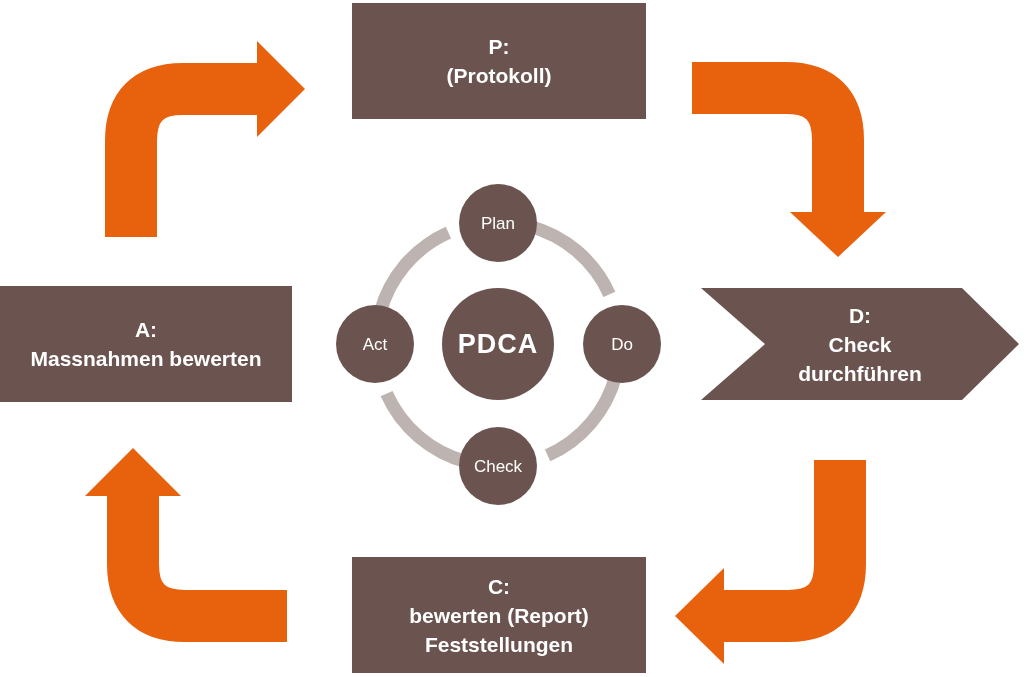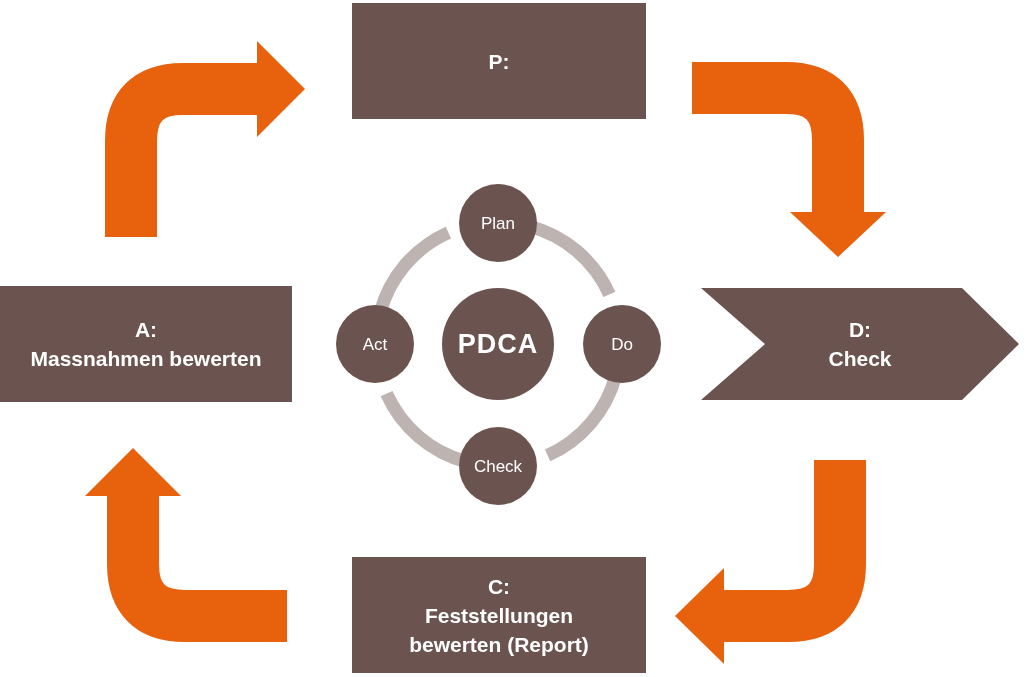--- a/index.html
+++ b/index.html
@@ -128,31 +128,33 @@
     </g>
 
     <g>
       <circle class="node-circle" cx="498" cy="344" r="56"></circle>
       <text class="center-label" x="498" y="353">PDCA</text>
     </g>
   </svg>
 
   <div class="stage-box box-top">
     <span>P:</span>
+    <span>(Protokoll)</span>
   </div>
 
   <div class="stage-box box-right">
     <span>D:</span>
     <span>Check</span>
+    <span>durchführen</span>
   </div>
 
   <div class="stage-box box-bottom">
     <span>C:</span>
+    <span>bewerten (Report)</span>
     <span>Feststellungen</span>
-    <span>bewerten (Report)</span>
   </div>
 
   <div class="stage-box box-left">
     <span>A:</span>
     <span>Massnahmen bewerten</span>
   </div>
 
 </div>
 
 </body></html>

